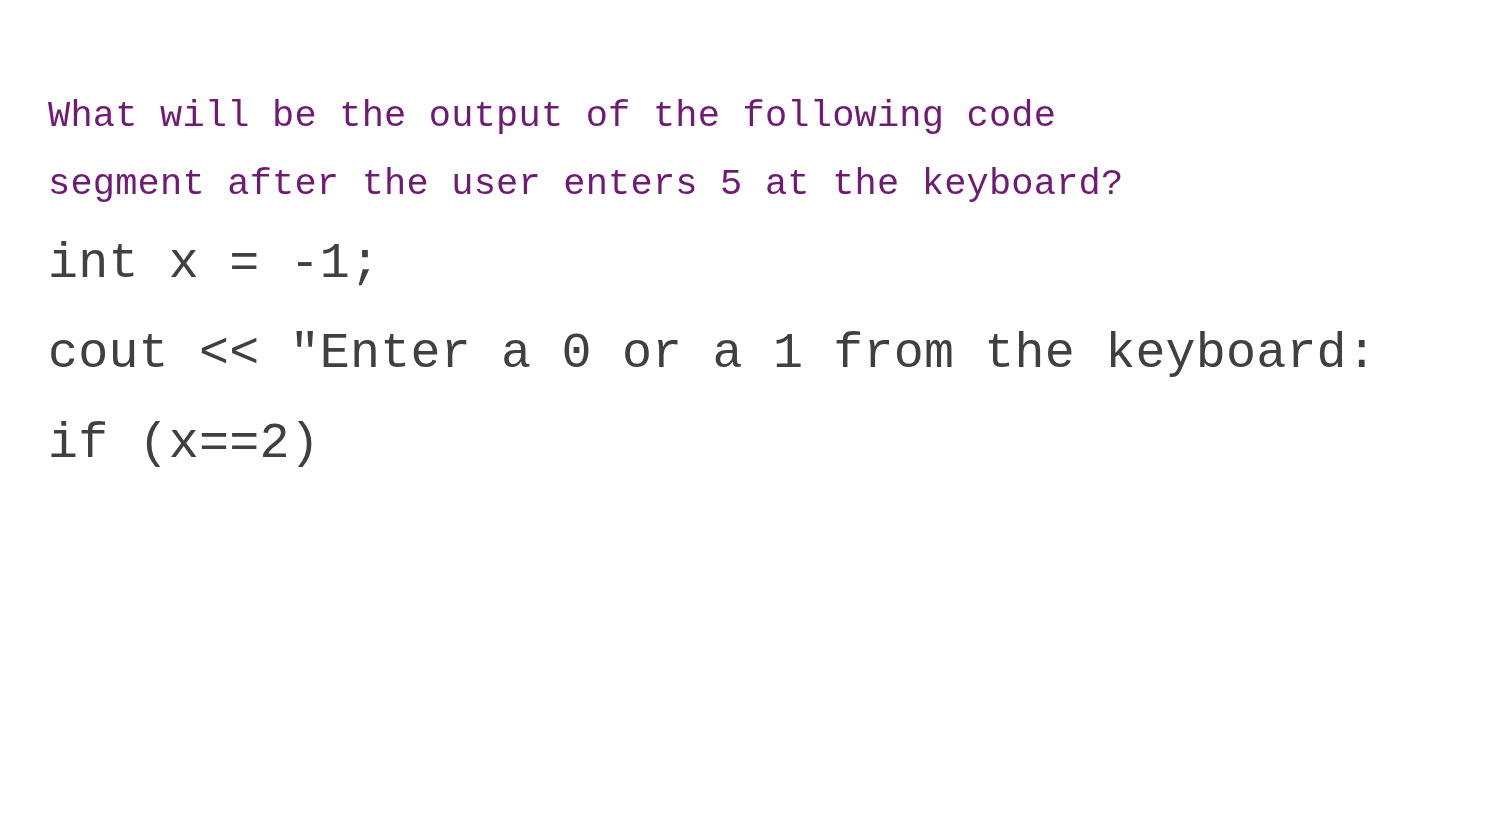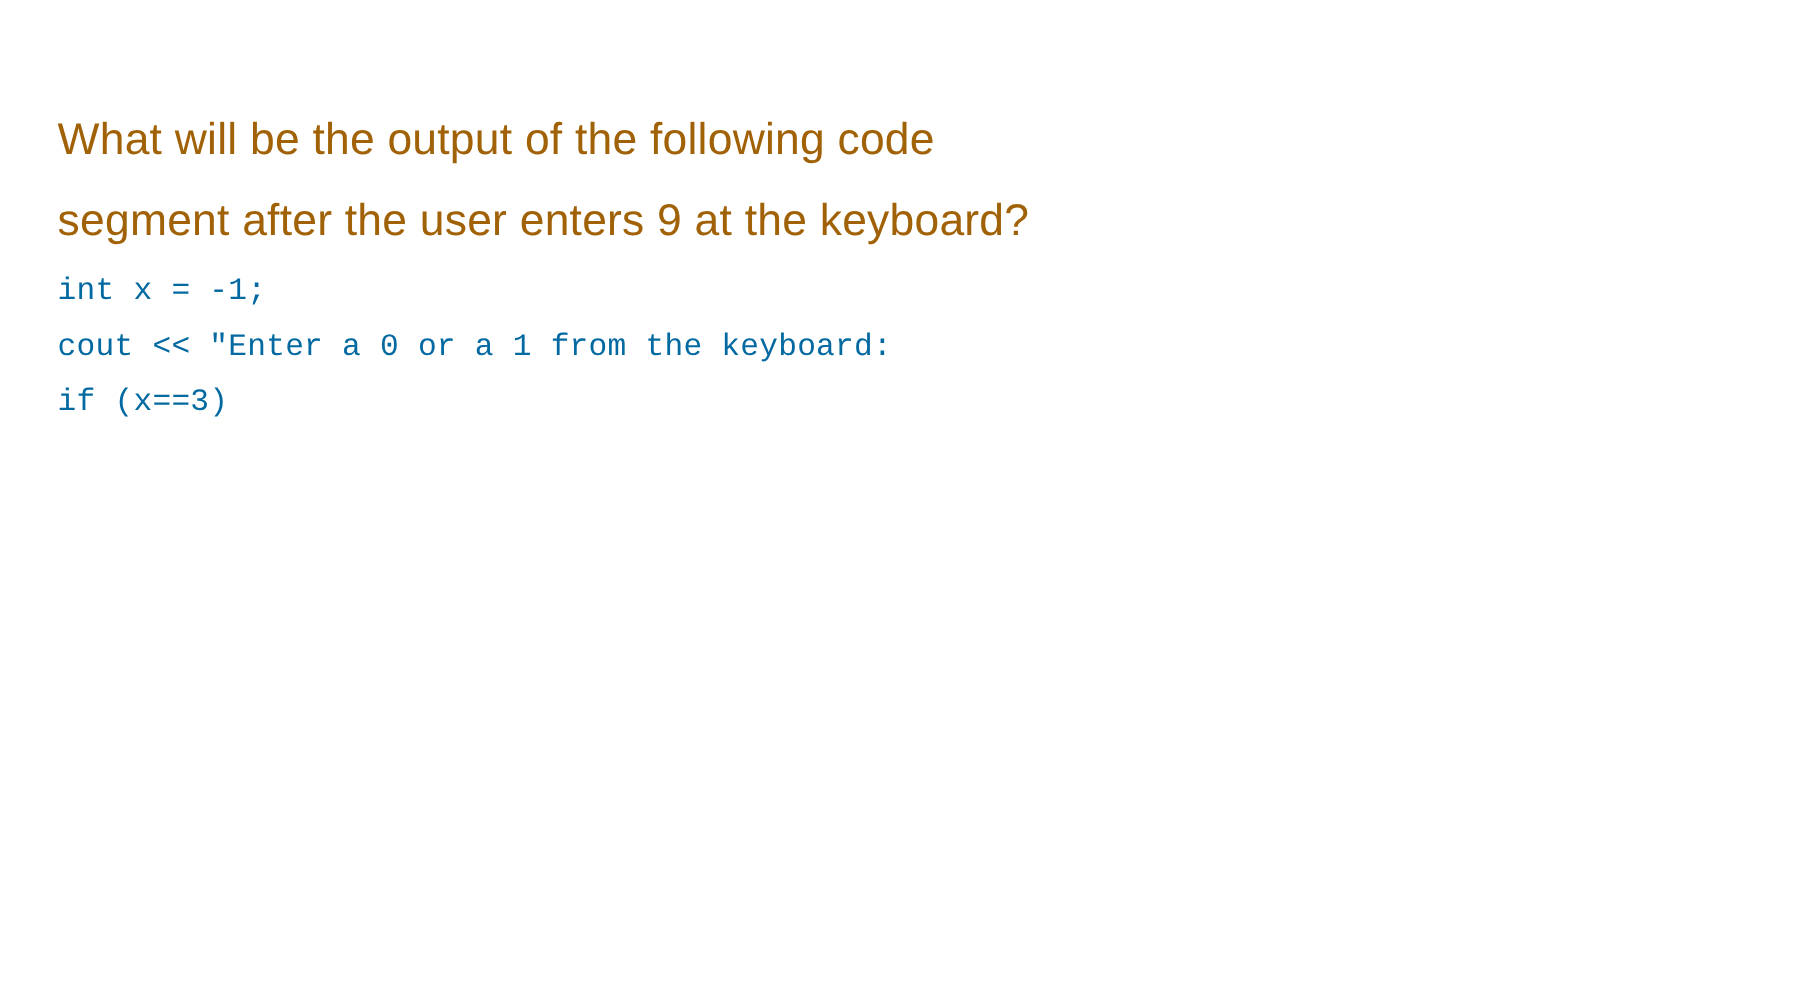--- a/index.html
+++ b/index.html
@@ -12,40 +12,40 @@
       height: 832px;
       background: #ffffff;
       overflow: hidden;
     }
     .content {
       padding: 82px 48px 0 48px;
       width: 100%;
       height: 100%;
     }
     .question-line {
-      font-family: Liberation Sans, sans-serif;
+      font-family: Liberation Mono, monospace;
       font-size: 37px;
-      color: #a16207;
+      color: #701a75;
       line-height: 1.85;
       letter-spacing: 0.2px;
       white-space: nowrap;
       overflow: hidden;
     }
     .code-line {
       font-family: "Courier New", Courier, monospace;
-      font-size: 26px;
-      color: #0369a1;
+      font-size: 50px;
+      color: #404040;
       line-height: 1.80;
       letter-spacing: 0.2px;
       white-space: nowrap;
       overflow: hidden;
     }
   </style>
 </head>
 <body>
 
 <div class="content">
   <div class="question-line">What will be the output of the following code</div>
-  <div class="question-line">segment after the user enters 9 at the keyboard?</div>
+  <div class="question-line">segment after the user enters 5 at the keyboard?</div>
   <div class="code-line">int x = -1;</div>
   <div class="code-line">cout &lt;&lt; "Enter a 0 or a 1 from the keyboard:</div>
-  <div class="code-line">if (x==3)</div>
+  <div class="code-line">if (x==2)</div>
 </div>
 
 </body></html>

